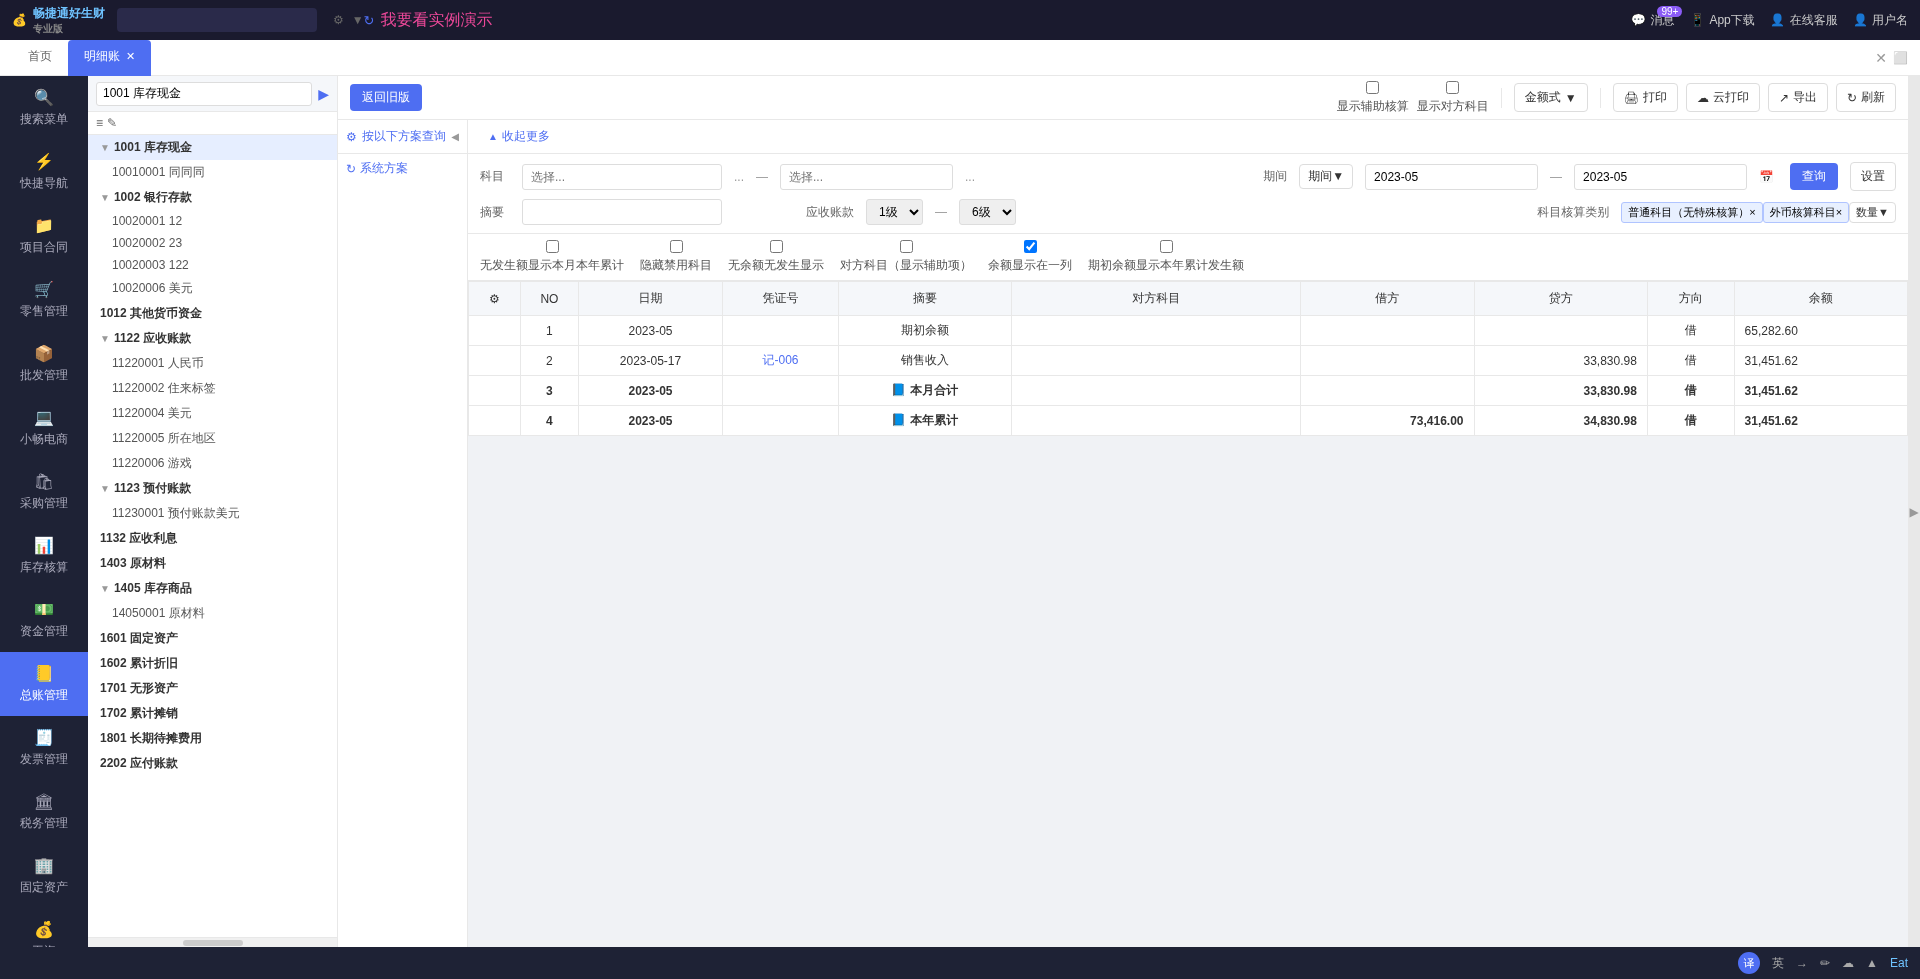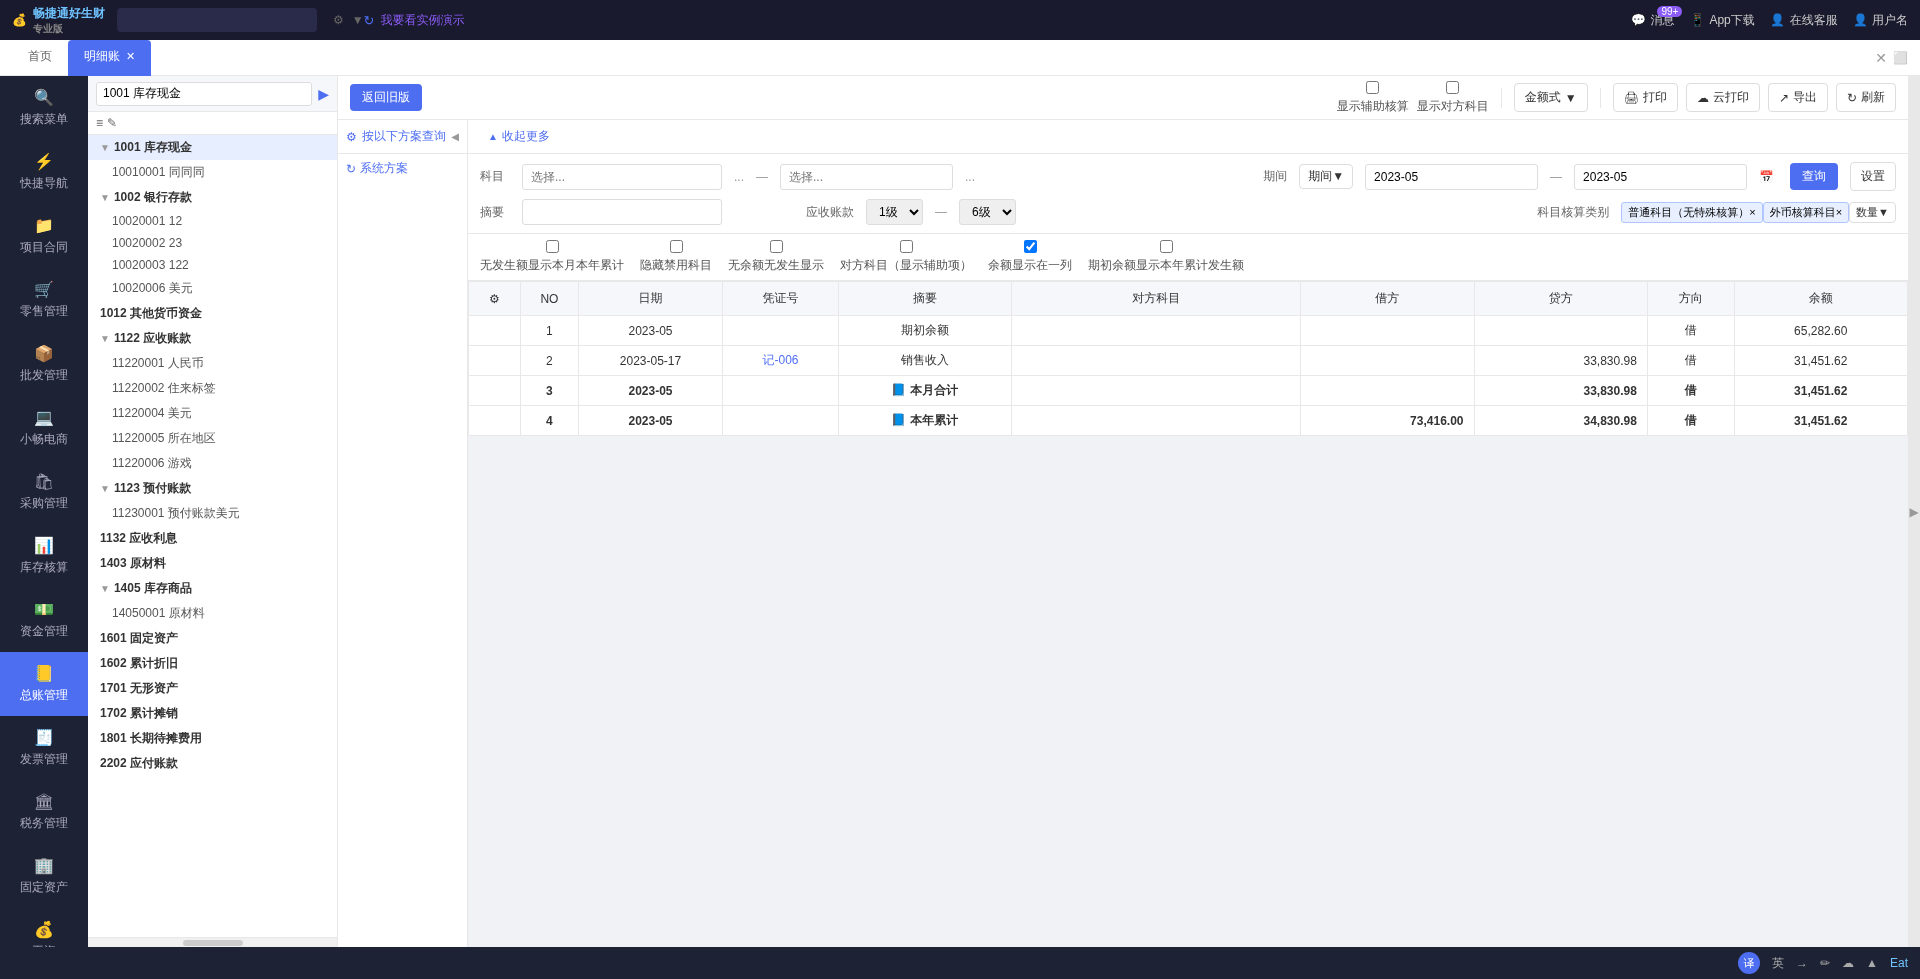--- a/index.html
+++ b/index.html
@@ -4,21 +4,21 @@
   <style>
     * { box-sizing: border-box; margin: 0; padding: 0; font-family: 'Microsoft YaHei', SimSun, sans-serif; font-size: 12px; }
     body { background: #f0f2f5; width: 1920px; height: 979px; overflow: hidden; display: flex; flex-direction: column; }
 
     
     .top-bar { height: 40px; background: #1a1a2e; display: flex; align-items: center; padding: 0 12px; color: #fff; flex-shrink: 0; }
     .top-bar-logo { display: flex; align-items: center; gap: 6px; font-size: 13px; font-weight: bold; color: #6fc3ff; min-width: 88px; }
     .top-bar-version { font-size: 10px; color: #888; }
     .top-bar-search { flex: 1; max-width: 200px; margin: 0 12px; height: 24px; background: #2a2a4a; border: none; border-radius: 4px; color: #ccc; padding: 0 8px; }
     .top-bar-nav { display: flex; align-items: center; gap: 6px; flex: 1; }
-    .top-bar-demo { color: #8b5cf6; font-size: 12px; cursor: pointer; display: flex; align-items: center; gap: 4px; }
+    .top-bar-demo { color: #ec4899; font-size: 16px; cursor: pointer; display: flex; align-items: center; gap: 4px; }
     .top-bar-actions { display: flex; align-items: center; gap: 16px; margin-left: auto; }
     .top-bar-action { display: flex; align-items: center; gap: 4px; color: #ccc; cursor: pointer; font-size: 12px; position: relative; }
     .badge { background: #8b5cf6; color: #fff; border-radius: 8px; font-size: 10px; padding: 0 4px; position: absolute; top: -6px; right: -8px; }
     .top-bar-user { color: #ccc; font-size: 12px; }
 
     
     .tab-bar { height: 36px; background: #fff; border-bottom: 1px solid #e8e8e8; display: flex; align-items: center; padding: 0 12px; flex-shrink: 0; }
     .tab { height: 36px; padding: 0 16px; display: flex; align-items: center; gap: 6px; cursor: pointer; color: #666; border-bottom: 2px solid transparent; }
     .tab.active { color: #fff; background: #4e6ef2; border-radius: 4px 4px 0 0; }
     .tab-close { color: #fff; font-size: 11px; cursor: pointer; }
@@ -67,21 +67,21 @@
     .data-table td { border: 1px solid #e8e8e8; padding: 6px 10px; color: #333; }
     .data-table .row-bold td { font-weight: bold; }
     .col-no { width: 40px; text-align: center; }
     .col-date { width: 100px; text-align: center; }
     .col-voucher { width: 80px; text-align: center; }
     .col-summary { width: 120px; text-align: center; }
     .col-counterpart { width: 200px; }
     .col-debit { width: 120px; text-align: right; }
     .col-credit { width: 120px; text-align: right; }
     .col-direction { width: 60px; text-align: center; }
-    .col-balance { width: 120px; text-align: center; }
+    .col-balance { width: 120px; text-align: left; }
     .col-settings { width: 36px; text-align: center; }
     .voucher-link { color: #4e6ef2; text-decoration: none; cursor: pointer; }
 
     
     .option-row { background: #fff; border-bottom: 1px solid #e8e8e8; padding: 6px 12px; display: flex; align-items: center; gap: 16px; flex-shrink: 0; flex-wrap: wrap; }
 
     
     .right-handle { width: 12px; background: #e8e8e8; cursor: pointer; display: flex; align-items: center; justify-content: center; color: #999; font-size: 10px; }
     .query-label { color: #4e6ef2; cursor: pointer; font-size: 12px; }
 

